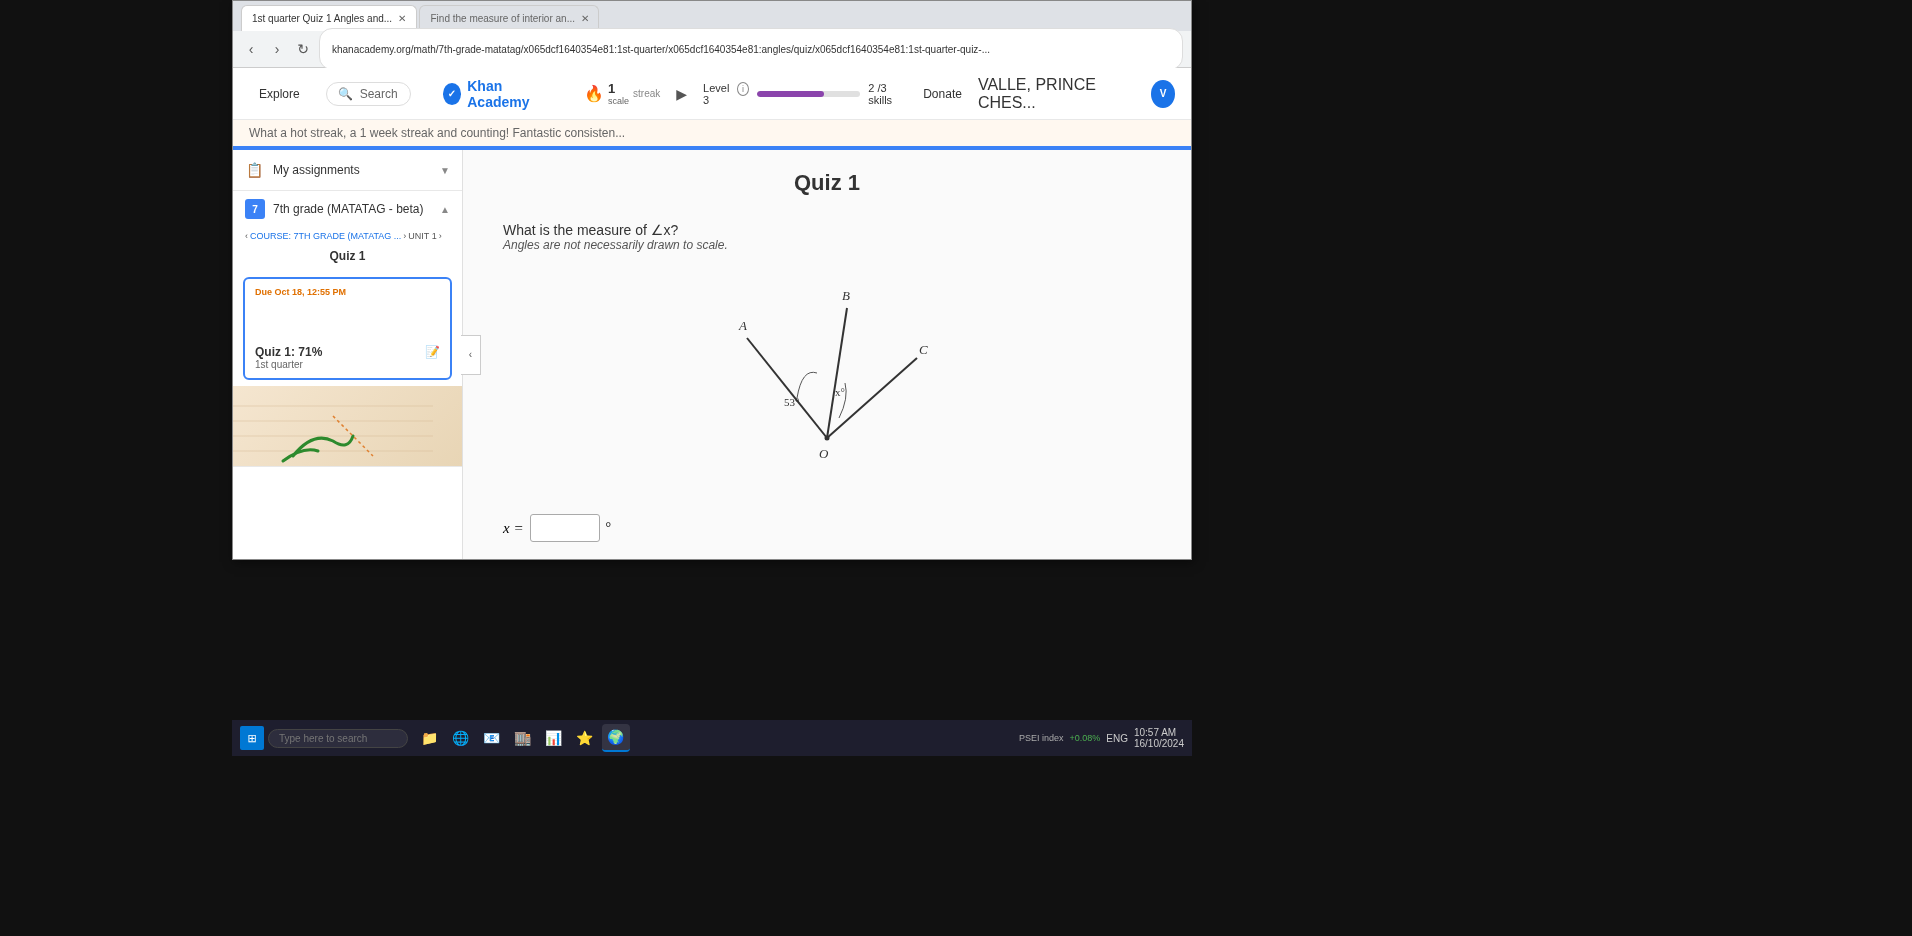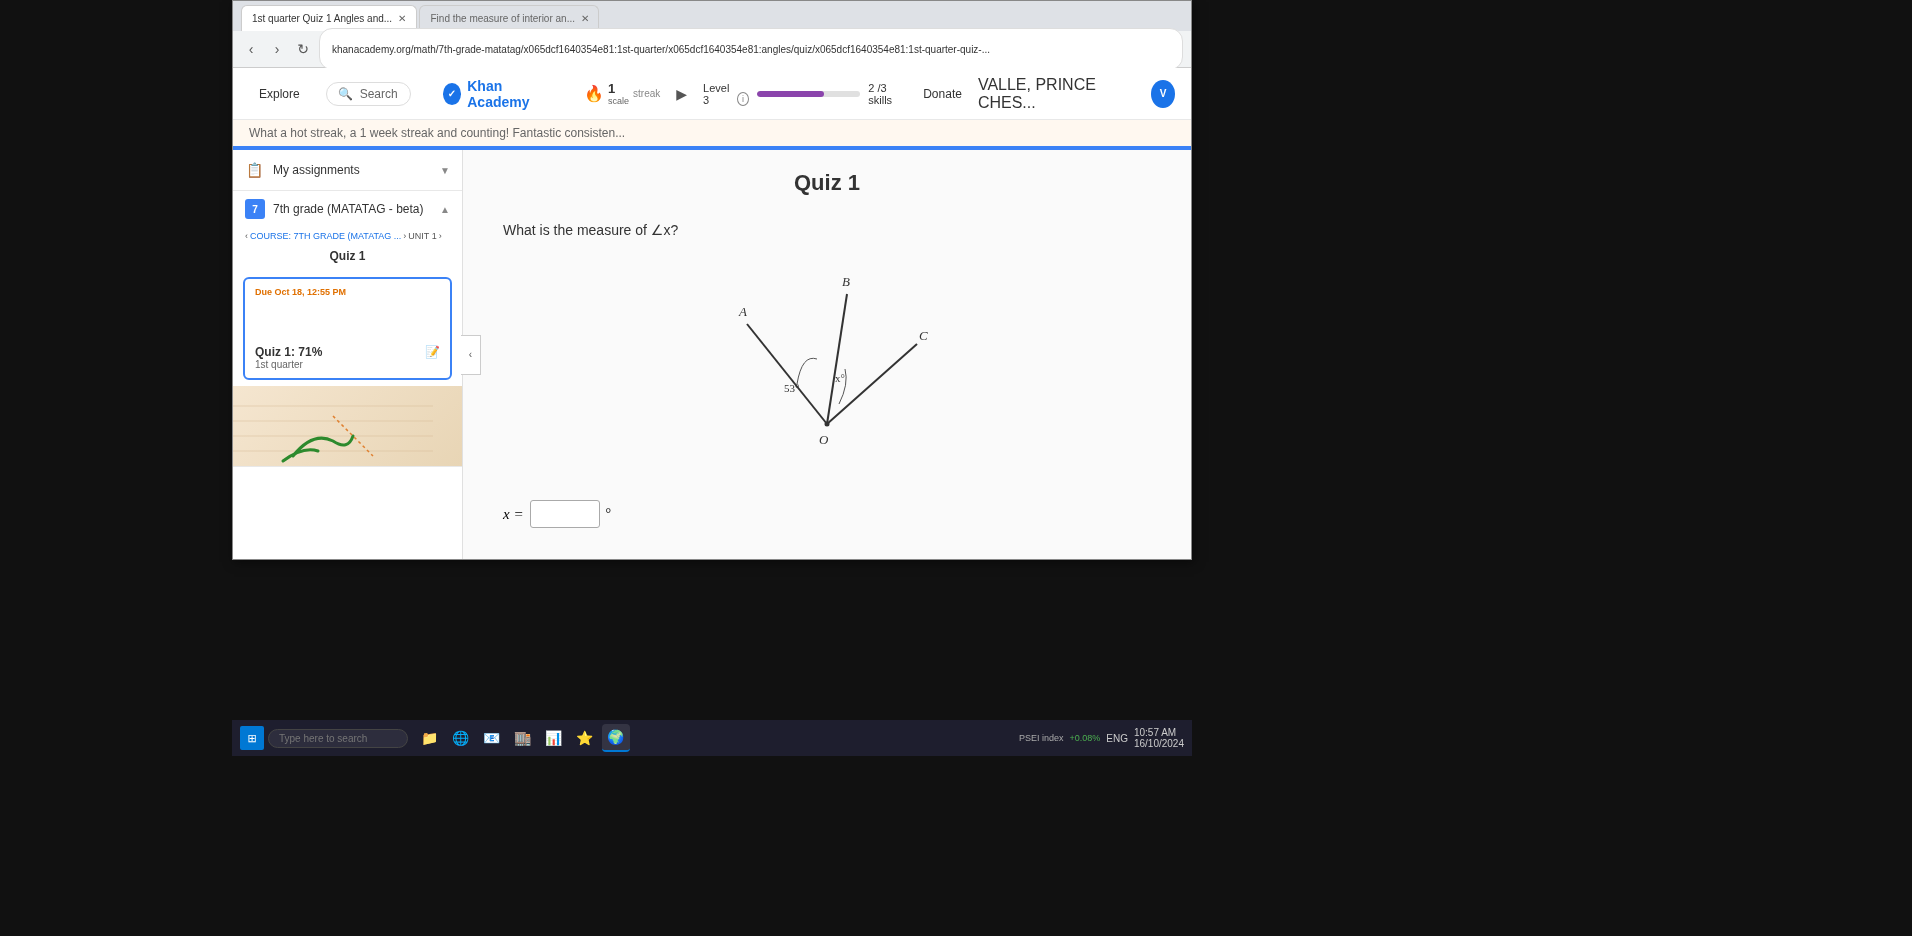--- a/index.html
+++ b/index.html
@@ -528,21 +528,21 @@
     }
 
     .notebook-lines {
       position: absolute;
       top: 0; left: 0; right: 0; bottom: 0;
     }
 
     
     .level-badge {
       display: flex;
-      align-items: flex-end;
+      align-items: flex-start;
       gap: 4px;
       font-size: 11px;
       color: #333;
       cursor: pointer;
     }
 
     .info-circle {
       width: 14px;
       height: 14px;
       border-radius: 50%;
@@ -691,20 +691,21 @@
       <div class="sidebar-toggle">‹</div>
 
       <div class="main-content">
         <div class="quiz-header">Quiz 1</div>
 
         <div class="question-area">
           <div>
             <div class="question-text">
               <span>What is the measure of ∠x?</span>
             </div>
+            <div class="question-subtitle">Angles are not necessarily drawn to scale.</div>
           </div>
 
           <div class="geometry-figure">
             <svg width="280" height="200" xmlns="http://www.w3.org/2000/svg">
 
               <line x1="140" y1="160" x2="60" y2="60" stroke="#333" stroke-width="2"></line>
 
               <line x1="140" y1="160" x2="160" y2="30" stroke="#333" stroke-width="2"></line>
 
               <line x1="140" y1="160" x2="230" y2="80" stroke="#333" stroke-width="2"></line>

